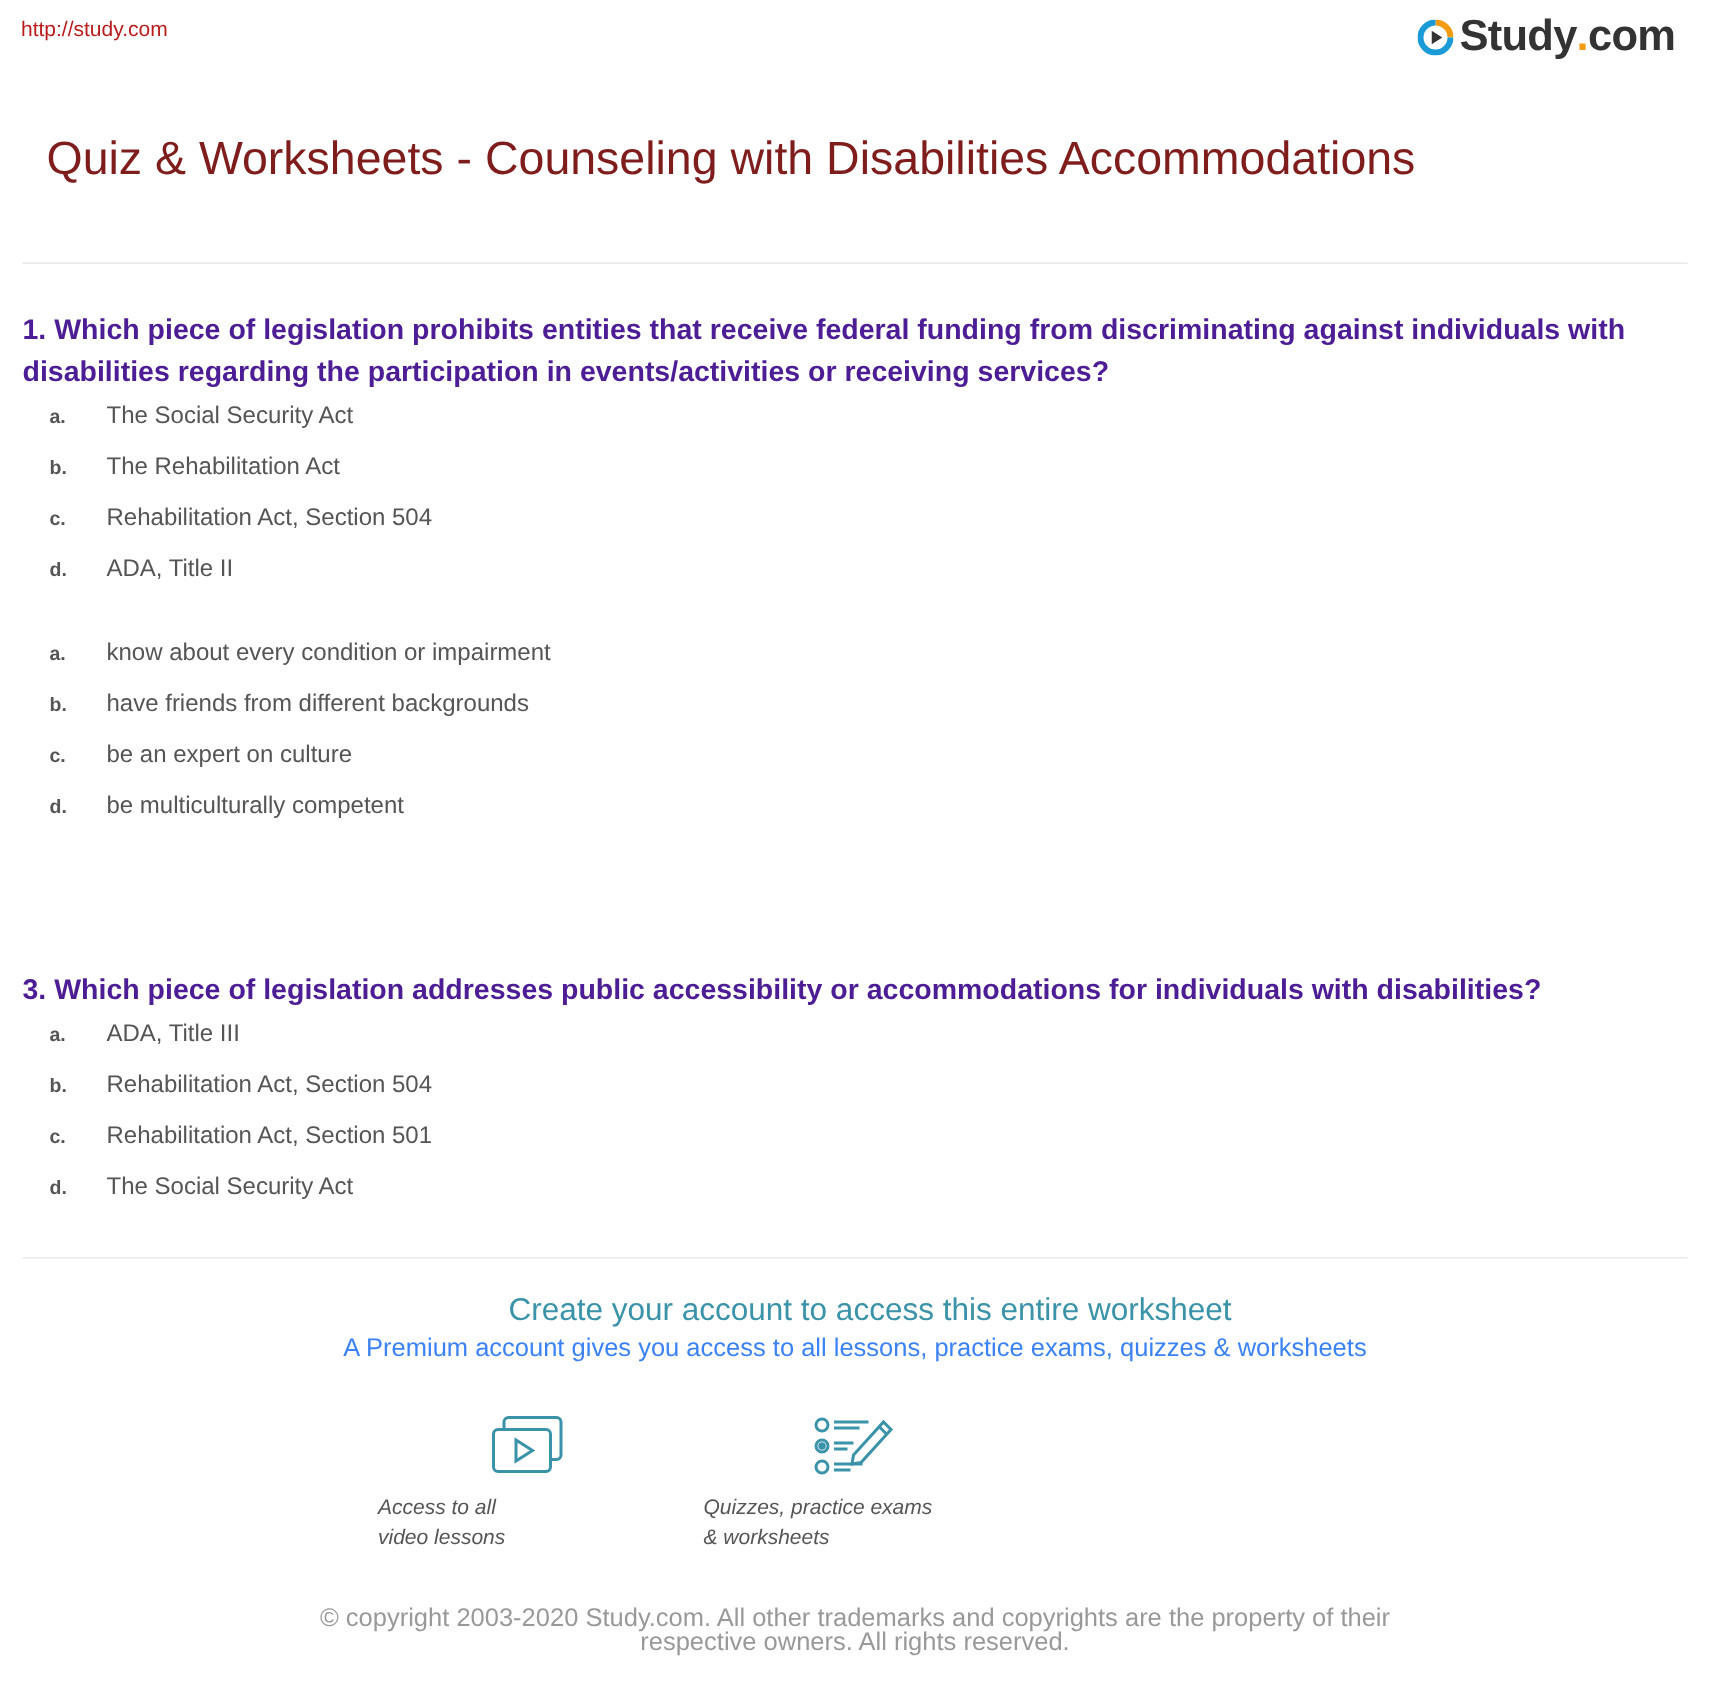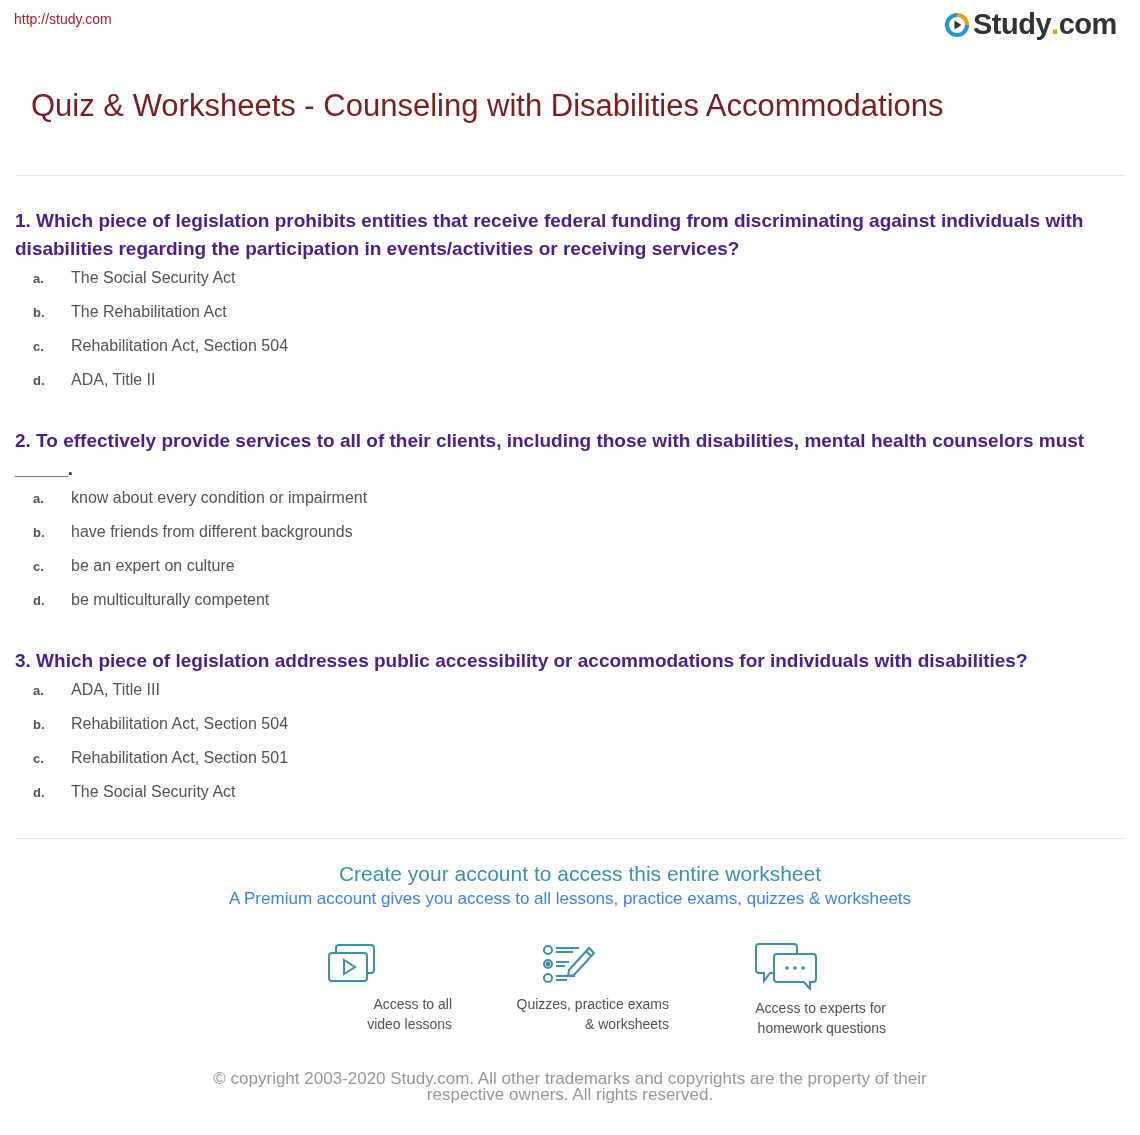--- a/index.html
+++ b/index.html
@@ -42,22 +42,22 @@
     }
     .cta {
       position: absolute; left: 0; top: 860px; width: 1140px; text-align: center;
     }
     .cta-title { font-size: 21px; color: #3a93a8; line-height: 28px; padding-left: 20px; }
     .cta-sub { font-size: 17px; color: #3b82f6; line-height: 22px; }
     .features {
       position: absolute; top: 942px; left: 0; width: 1140px; height: 110px;
     }
     .feature {
-      position: absolute; width: 200px; text-align: right; font-size: 14px;
-      color: #555; line-height: 20px;
+      position: absolute; width: 200px; text-align: left; font-size: 14px;
+      color: #555; line-height: 20px; font-style: italic;
     }
     .feature svg { display: block; margin: 0 auto 8px auto; }
     .copyright {
       position: absolute; left: 210px; top: 1071px; width: 720px;
       text-align: center; font-size: 17px; color: #999; line-height: 16px;
     }
   </style>
 </head>
 <body>
 
@@ -92,21 +92,20 @@
       <span class="letter">c.</span>
       <span>Rehabilitation Act, Section 504</span>
     </div>
   <div class="answer">
       <span class="letter">d.</span>
       <span>ADA, Title II</span>
     </div>
 </div>
 
 <div class="question" style="top:427px;">
-  <p class="q-text">2. To effectively provide services to all of their clients, including those with disabilities, mental health counselors must _____.</p>
   <div class="answer">
       <span class="letter">a.</span>
       <span>know about every condition or impairment</span>
     </div>
   <div class="answer">
       <span class="letter">b.</span>
       <span>have friends from different backgrounds</span>
     </div>
   <div class="answer">
       <span class="letter">c.</span>
@@ -166,26 +165,15 @@
       <line x1="15" y1="20" x2="28" y2="20"></line>
         <line x1="15" y1="24" x2="24" y2="24"></line>
       <line x1="15" y1="34" x2="34" y2="34"></line>
         <line x1="15" y1="38" x2="26" y2="38"></line>
       <path d="M28 28 L48 6 L53 11 L33 33 L27 34 Z"></path>
       <line x1="45" y1="9" x2="50" y2="14"></line>
     </svg>
     <div>Quizzes, practice exams</div>
     <div>&amp; worksheets</div>
   </div>
-  <div class="feature" style="left:686px;">
-    <svg width="64" height="48" viewBox="0 0 64 48" fill="none" stroke="#3a93a8" stroke-width="2">
-      <path d="M5 2 H40 A3 3 0 0 1 43 5 V28 A3 3 0 0 1 40 31 H16 L10 39 V31 H5 A3 3 0 0 1 2 28 V5 A3 3 0 0 1 5 2 Z"></path>
-      <path d="M23 12 H59 A3 3 0 0 1 62 15 V37 A3 3 0 0 1 59 40 H56 V47 L50 40 H23 A3 3 0 0 1 20 37 V15 A3 3 0 0 1 23 12 Z" fill="#fff"></path>
-      <circle cx="33" cy="26" r="1.8" fill="#3a93a8" stroke="none"></circle>
-      <circle cx="41" cy="26" r="1.8" fill="#3a93a8" stroke="none"></circle>
-      <circle cx="49" cy="26" r="1.8" fill="#3a93a8" stroke="none"></circle>
-    </svg>
-    <div>Access to experts for</div>
-    <div>homework questions</div>
-  </div>
 </div>
 
 <div class="copyright">© copyright 2003-2020 Study.com. All other trademarks and copyrights are the property of their respective owners. All rights reserved.</div>
 
 </body></html>

